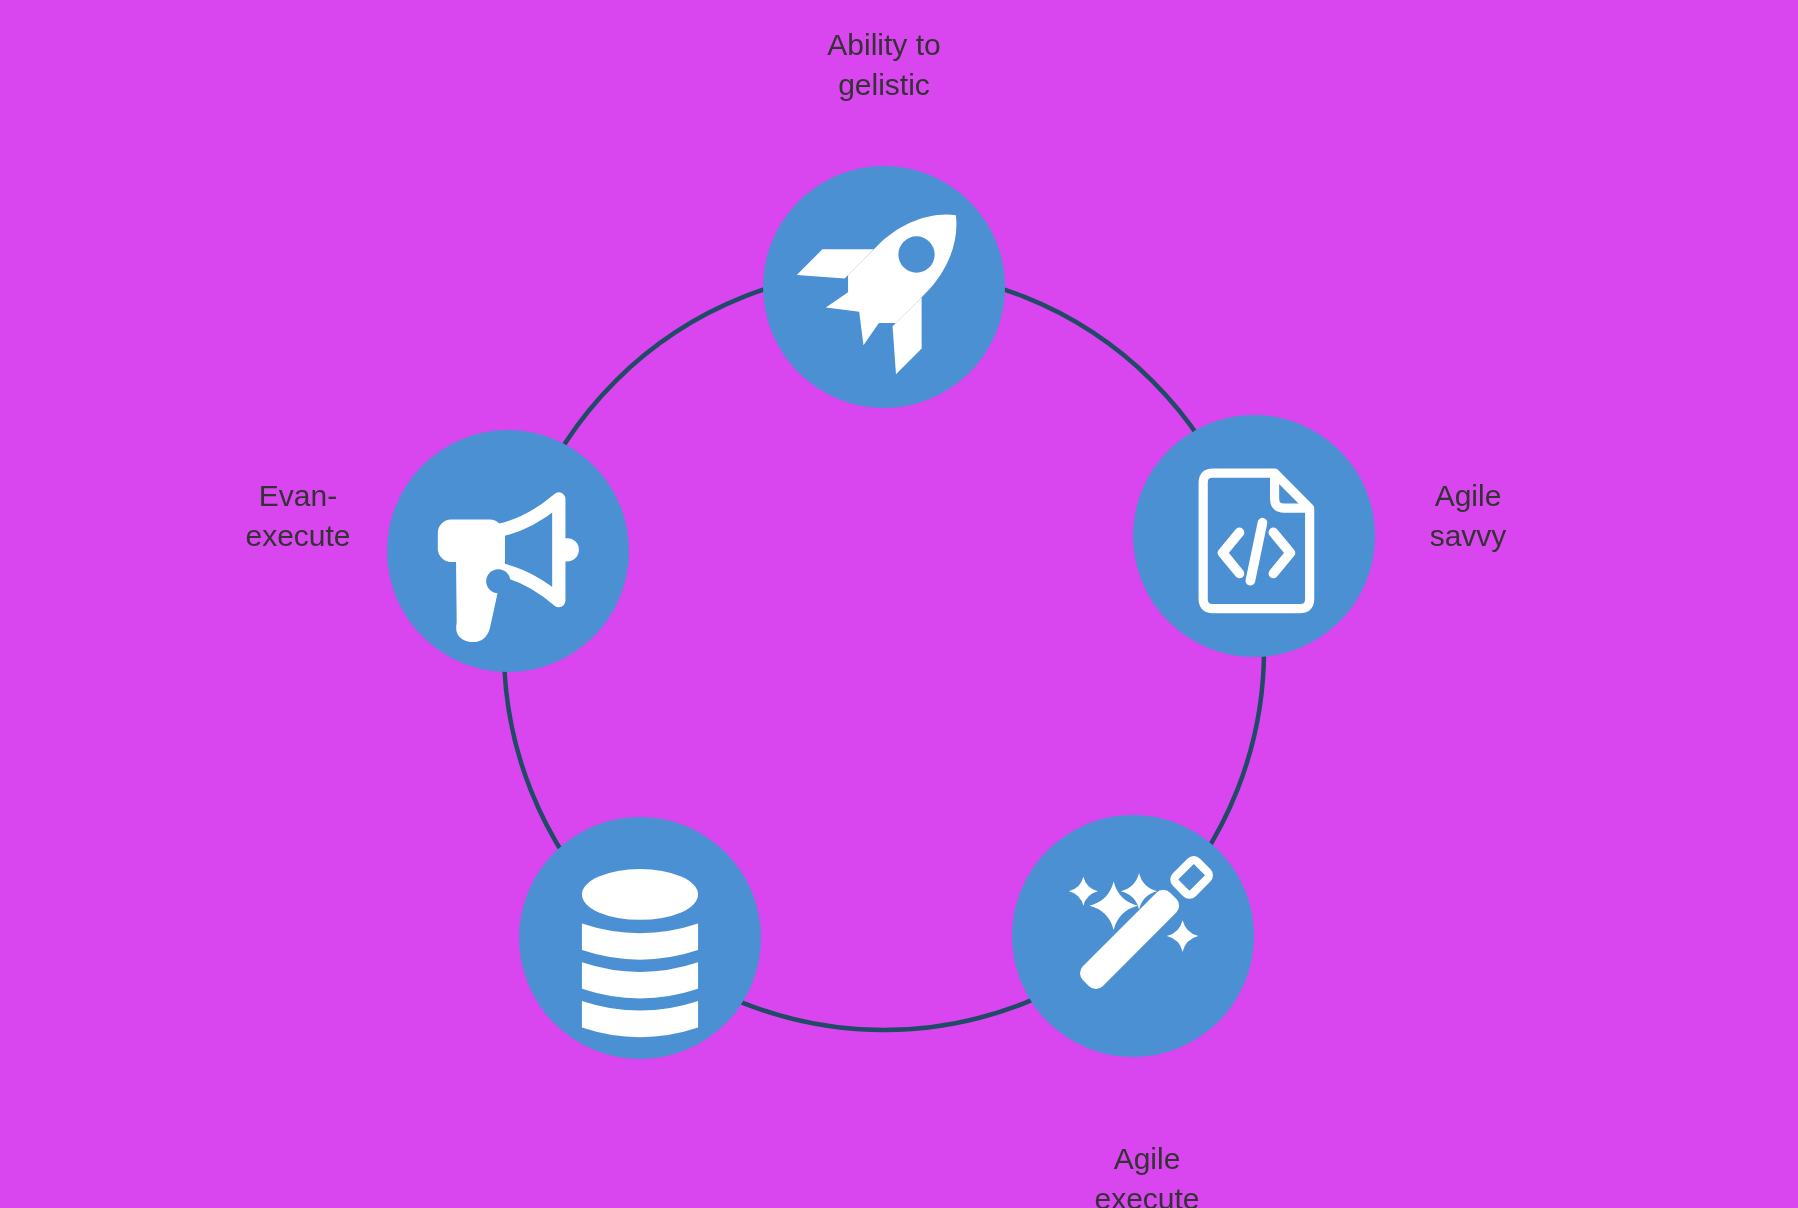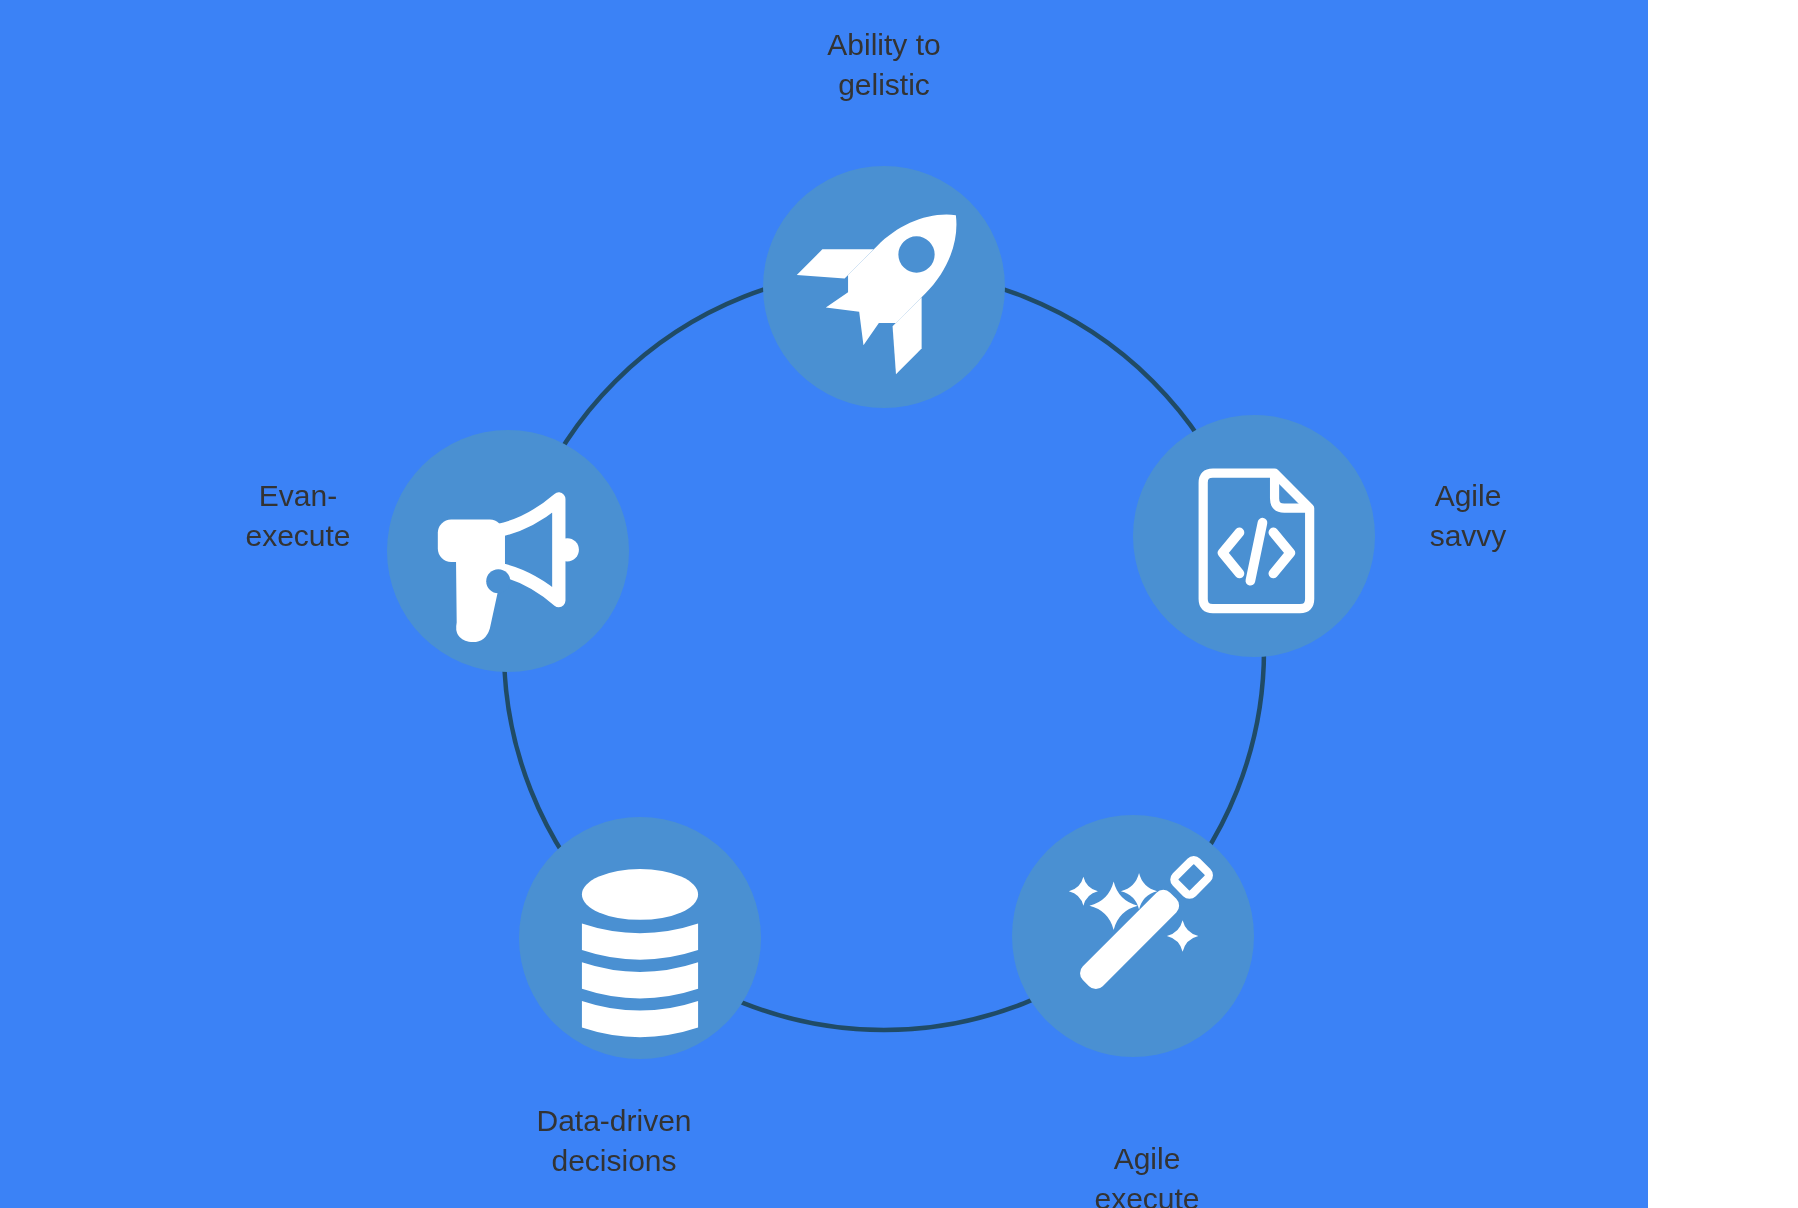--- a/index.html
+++ b/index.html
@@ -3,23 +3,23 @@
 <meta charset="utf-8">
 <style>
   html, body {
     margin: 0;
     padding: 0;
     background: #ffffff;
     font-family: "Liberation Sans", "DejaVu Sans", sans-serif;
   }
   .stage {
     position: relative;
-    width: 1648px;
+    width: 1798px;
     height: 1208px;
-    background: #3b82f6;
+    background: #d946ef;
     overflow: hidden;
   }
   .ring-svg {
     position: absolute;
     left: 0;
     top: 0;
   }
   .node {
     position: absolute;
     width: 242px;
@@ -123,23 +123,19 @@
   <div class="label" style="left:1468px; top:476px;">
     <div>Agile</div>
     <div>savvy</div>
   </div>
 
   <div class="label" style="left:1147px; top:1101px;margin-top:38px;">
     <div>Agile</div>
     <div>execute</div>
   </div>
 
-  <div class="label" style="left:614px; top:1101px;">
-    <div>Data-driven</div>
-    <div>decisions</div>
-  </div>
 
   <div class="label" style="left:289px; top:476px;margin-left:9px;">
     <div>Evan-</div>
     <div>execute</div>
   </div>
 
 </div>
 
 </body></html>

